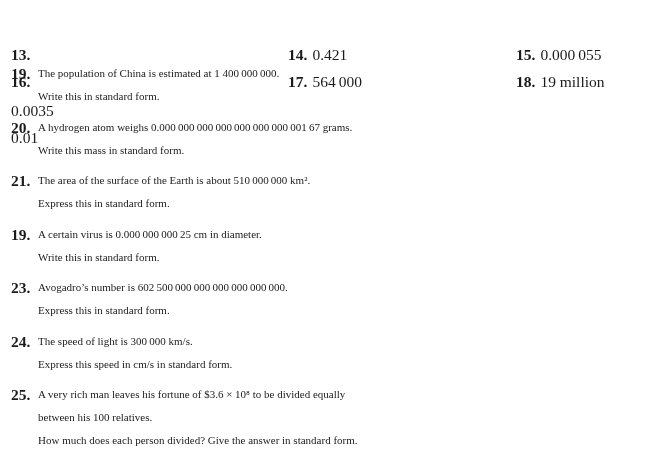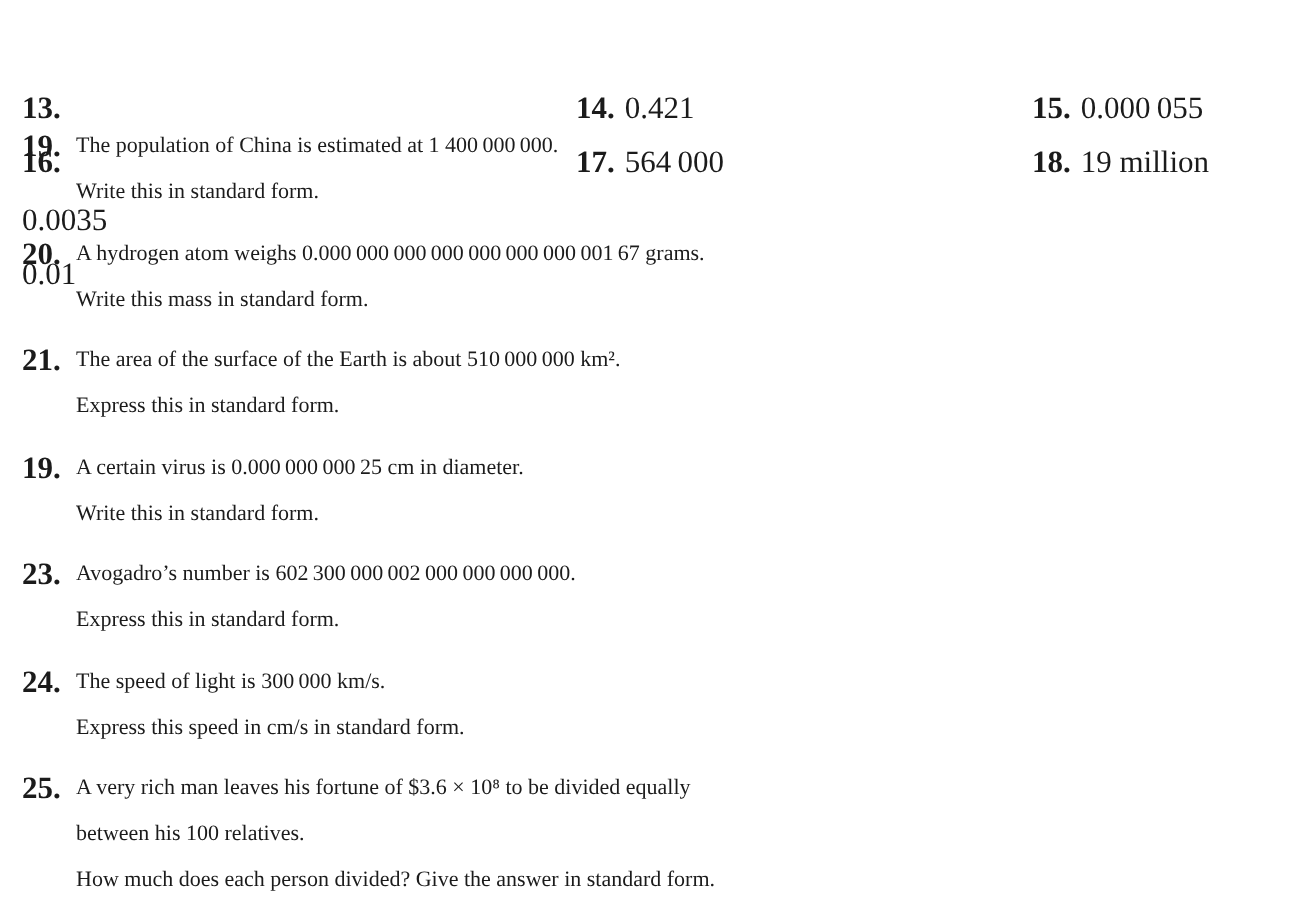--- a/index.html
+++ b/index.html
@@ -154,21 +154,21 @@
       <div class="num">19.</div>
       <div class="lines">
         <div class="qline">A certain virus is 0.000 000 000 25 cm in diameter.</div>
         <div class="qline">Write this in standard form.</div>
       </div>
     </div>
 
     <div class="question">
       <div class="num">23.</div>
       <div class="lines">
-        <div class="qline">Avogadro’s number is 602 300 000 002 000 000 000 000.</div>
+        <div class="qline">Avogadro’s number is 602 500 000 000 000 000 000 000.</div>
         <div class="qline">Express this in standard form.</div>
       </div>
     </div>
 
     <div class="question">
       <div class="num">24.</div>
       <div class="lines">
         <div class="qline">The speed of light is 300 000 km/s.</div>
         <div class="qline">Express this speed in cm/s in standard form.</div>
       </div>

